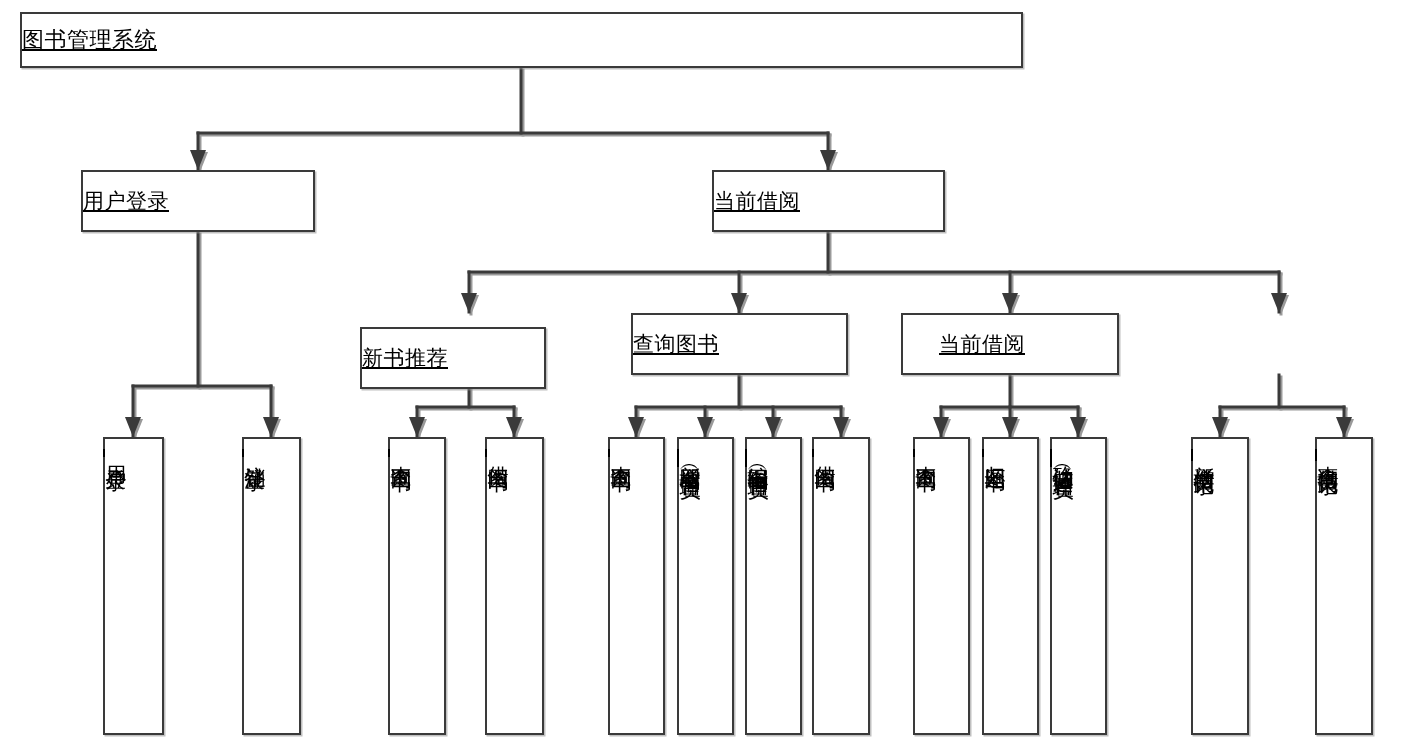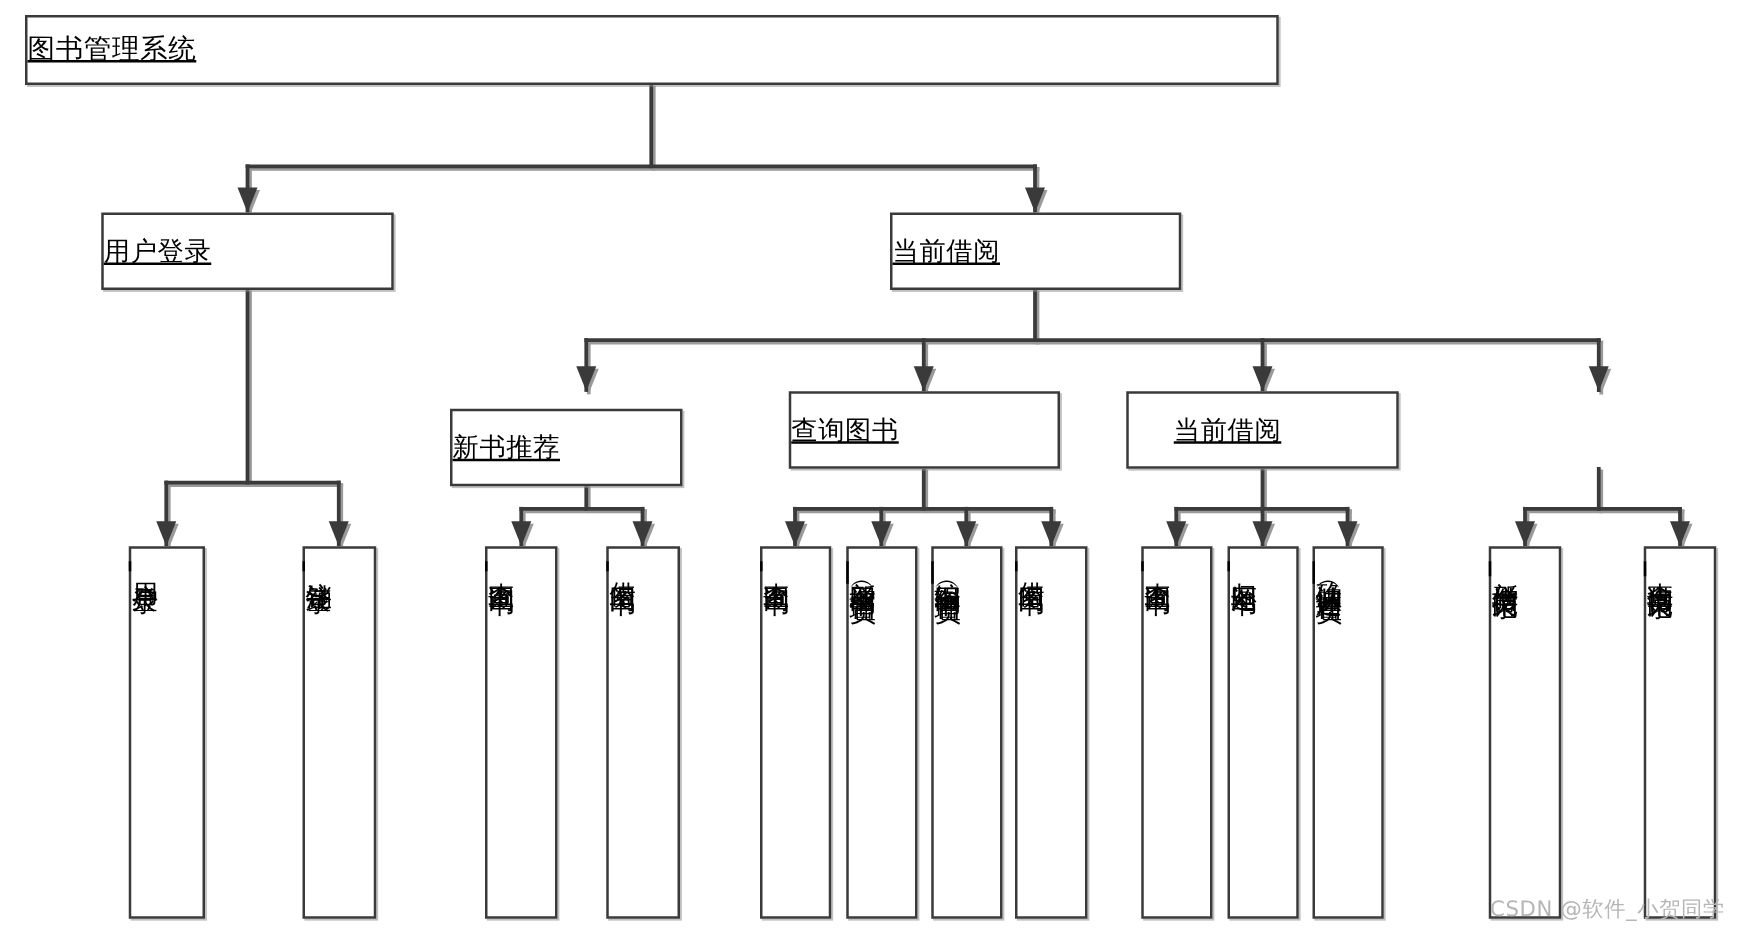--- a/index.html
+++ b/index.html
@@ -239,15 +239,14 @@
   <div class="node v" id="n-l4-10" style="left: 1050px; top: 437px; width: 57px; height: 298px;">
     <span class="label">确认归还（管理员）</span>
   </div>
   <div class="node v" id="n-l4-11" style="left: 1191px; top: 437px; width: 58px; height: 298px;">
     <span class="label">新增借阅记录</span>
   </div>
   <div class="node v" id="n-l4-12" style="left: 1315px; top: 437px; width: 58px; height: 298px;">
     <span class="label">查询借阅记录</span>
   </div>
 
-  <div class="watermark" id="wm" style="left: 1192px; top: 716px;">CSDN @软件_小贺同学</div>
 
 </div>
 
 </body></html>

